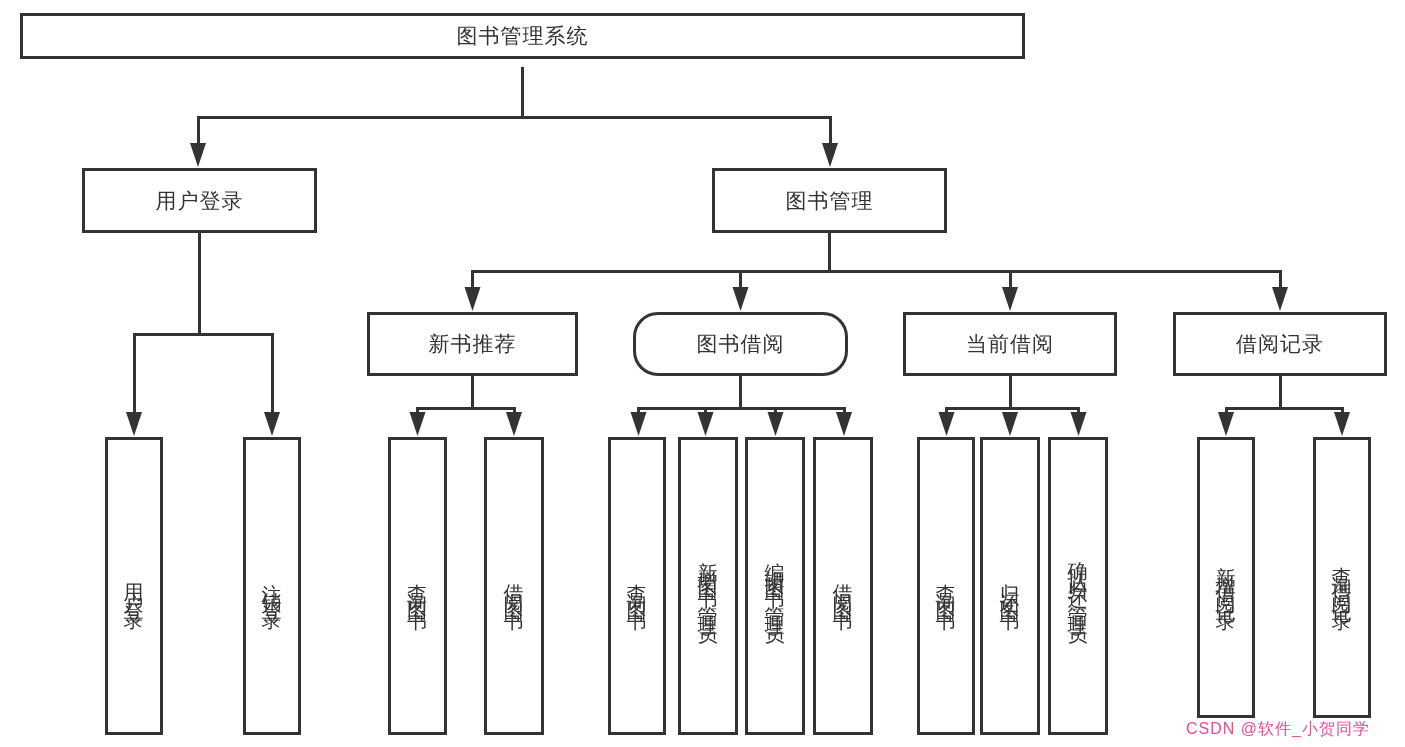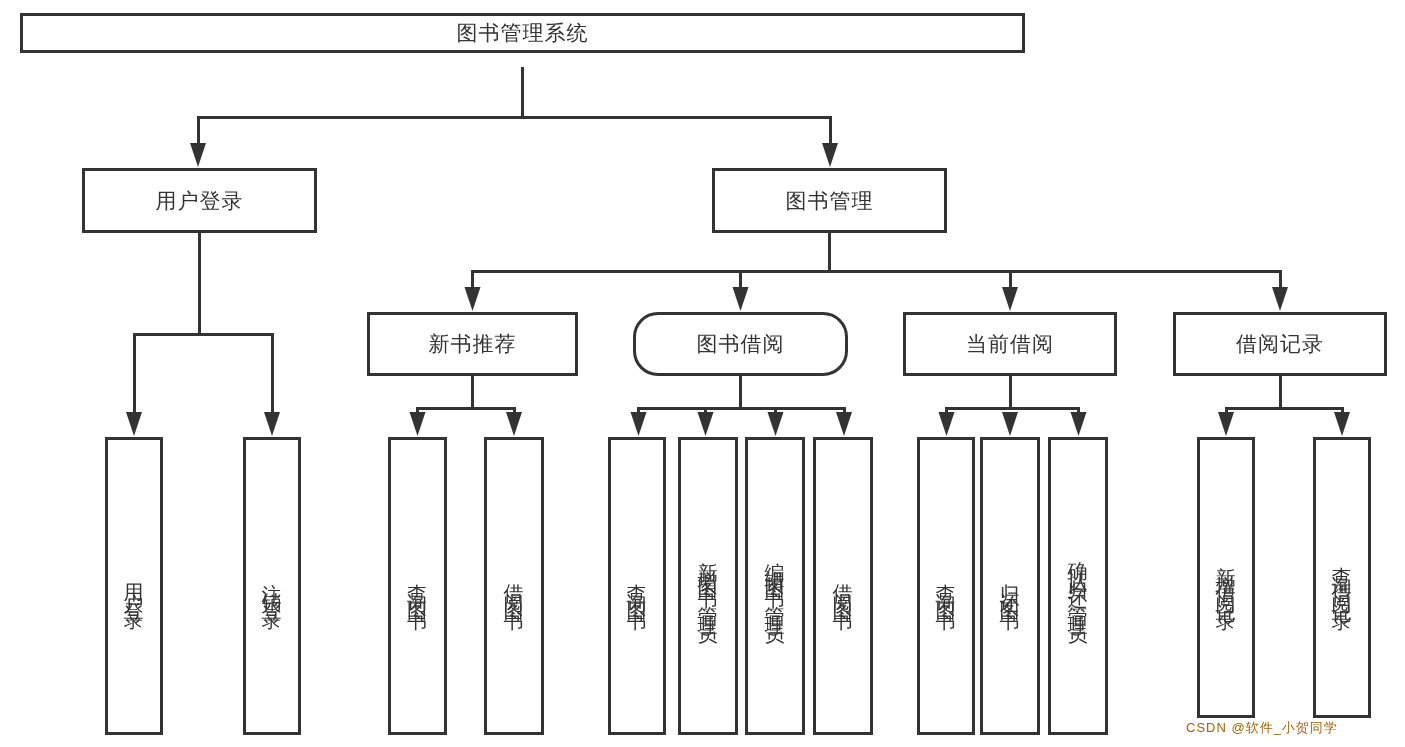--- a/index.html
+++ b/index.html
@@ -13,21 +13,21 @@
     background:#ffffff;display:flex;align-items:center;justify-content:center;
     color:#333333;z-index:2;
   }
   .node span{font-size:21px;letter-spacing:1px;white-space:nowrap;}
   .vnode span{
     writing-mode:vertical-rl;text-orientation:mixed;
     font-size:20px;letter-spacing:9px;line-height:1;white-space:nowrap;
   }
   .watermark{
     position:absolute;left:1186px;top:719px;z-index:3;
-    font-size:13px;color:#a16207;letter-spacing:1px;white-space:nowrap;
+    font-size:16px;color:#ec4899;letter-spacing:1px;white-space:nowrap;
   }
 </style>
 </head>
 <body>
 
 <div class="canvas">
 
   <svg class="connectors" viewBox="0 0 1405 747" xmlns="http://www.w3.org/2000/svg">
     <g stroke="#333333" stroke-width="3" fill="none" shape-rendering="crispEdges">
 
@@ -86,21 +86,21 @@
       <polygon points="767.5,412 783.5,412 775.5,436"></polygon>
       <polygon points="836,412 852,412 844,436"></polygon>
       <polygon points="938.5,412 954.5,412 946.5,436"></polygon>
       <polygon points="1002,412 1018,412 1010,436"></polygon>
       <polygon points="1070.5,412 1086.5,412 1078.5,436"></polygon>
       <polygon points="1218,412 1234,412 1226,436"></polygon>
       <polygon points="1334,412 1350,412 1342,436"></polygon>
     </g>
   </svg>
 
-  <div class="node" style="left:20px;top:13px;width:1005px;height:40px;">
+  <div class="node" style="left:20px;top:13px;width:1005px;height:46px;">
     <span>图书管理系统</span>
   </div>
 
   <div class="node" style="left:82px;top:168px;width:235px;height:65px;">
     <span>用户登录</span>
   </div>
   <div class="node" style="left:367px;top:312px;width:211px;height:64px;">
     <span>新书推荐</span>
   </div>
 

